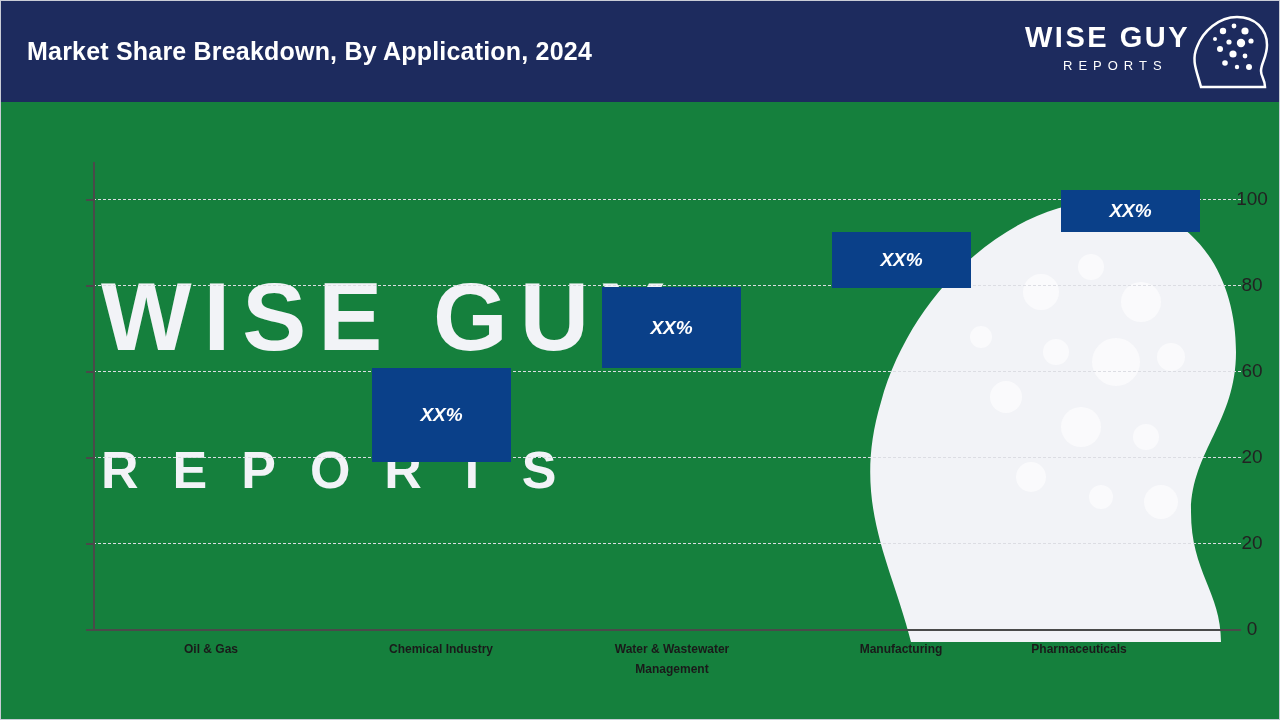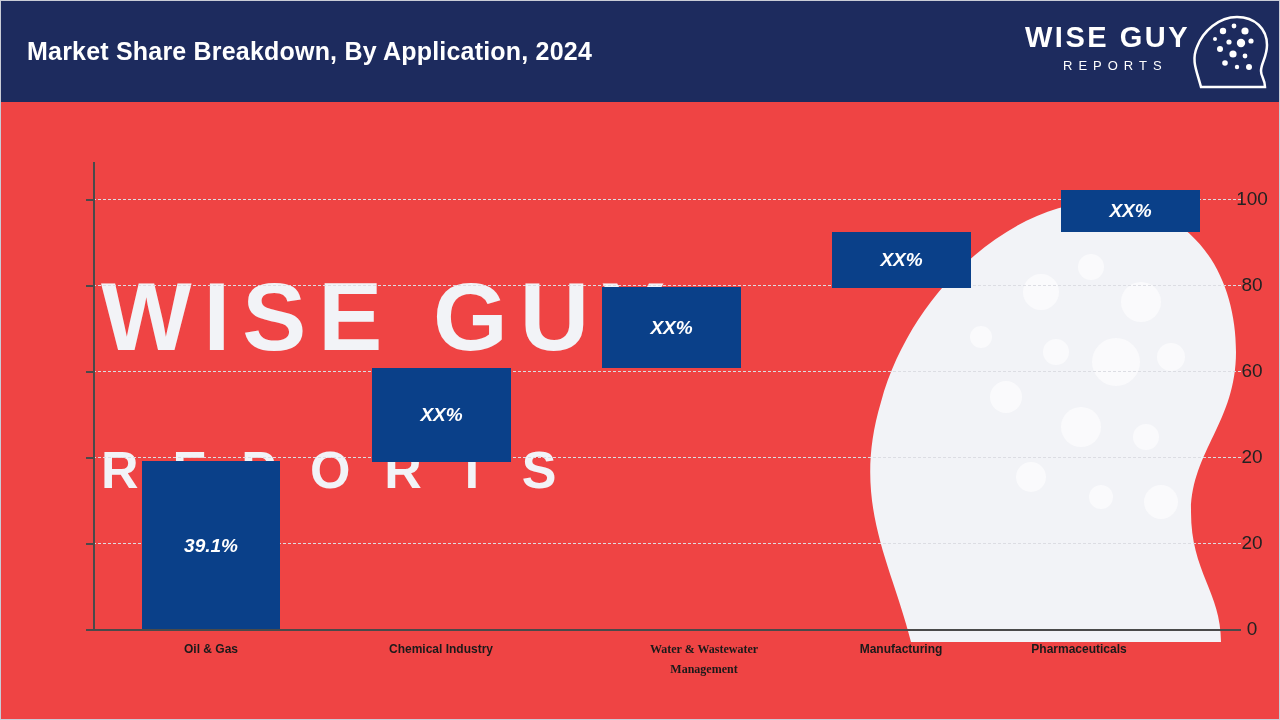--- a/index.html
+++ b/index.html
@@ -12,21 +12,21 @@
     background: #ffffff;
     font-family: "Liberation Sans", sans-serif;
     overflow: hidden;
   }
   #page {
     position: relative;
     width: 1280px;
     height: 720px;
     box-sizing: border-box;
     border: 1px solid #c9ccd6;
-    background: #ef4444;
+    background: #15803d;
     overflow: hidden;
   }
   
   #header {
     position: absolute;
     left: 0;
     top: 0;
     width: 1280px;
     height: 101px;
     background: #1d2b5e;
@@ -256,40 +256,37 @@
     <div class="ytick" style="top:527px">0</div>
     <div class="ytick" style="top:441px">20</div>
     <div class="ytick" style="top:355px">20</div>
     <div class="ytick" style="top:269px">60</div>
     <div class="ytick" style="top:183px">80</div>
     <div class="ytick" style="top:97px">100</div>
 
     <div id="y-axis"></div>
     <div id="x-axis"></div>
 
-    <div class="bar" style="left:141px; width:138px; top:359px; height:168px;">
-      <span class="bar-label" style="position:absolute; top:74px;">39.1%</span>
-    </div>
 
     <div class="bar" style="left:371px; width:139px; top:266px; height:94px;">
       <span class="bar-label">XX%</span>
     </div>
 
     <div class="bar" style="left:601px; width:139px; top:185px; height:81px;">
       <span class="bar-label">XX%</span>
     </div>
 
     <div class="bar" style="left:831px; width:139px; top:130px; height:56px;">
       <span class="bar-label">XX%</span>
     </div>
 
     <div class="bar" style="left:1060px; width:139px; top:88px; height:42px;">
       <span class="bar-label">XX%</span>
     </div>
 
     <div class="cat-label" style="left:121px; width:178px;">Oil &amp; Gas</div>
     <div class="cat-label" style="left:351px; width:178px;">Chemical Industry</div>
-    <div class="cat-label" style="left:623px; width:160px;font-family:Liberation Serif, serif;">Water &amp; Wastewater Management</div>
+    <div class="cat-label" style="left:591px; width:160px;">Water &amp; Wastewater Management</div>
     <div class="cat-label" style="left:811px; width:178px;">Manufacturing</div>
     <div class="cat-label" style="left:989px; width:178px;">Pharmaceuticals</div>
 
   </div>
 </div>
 
 </body></html>

